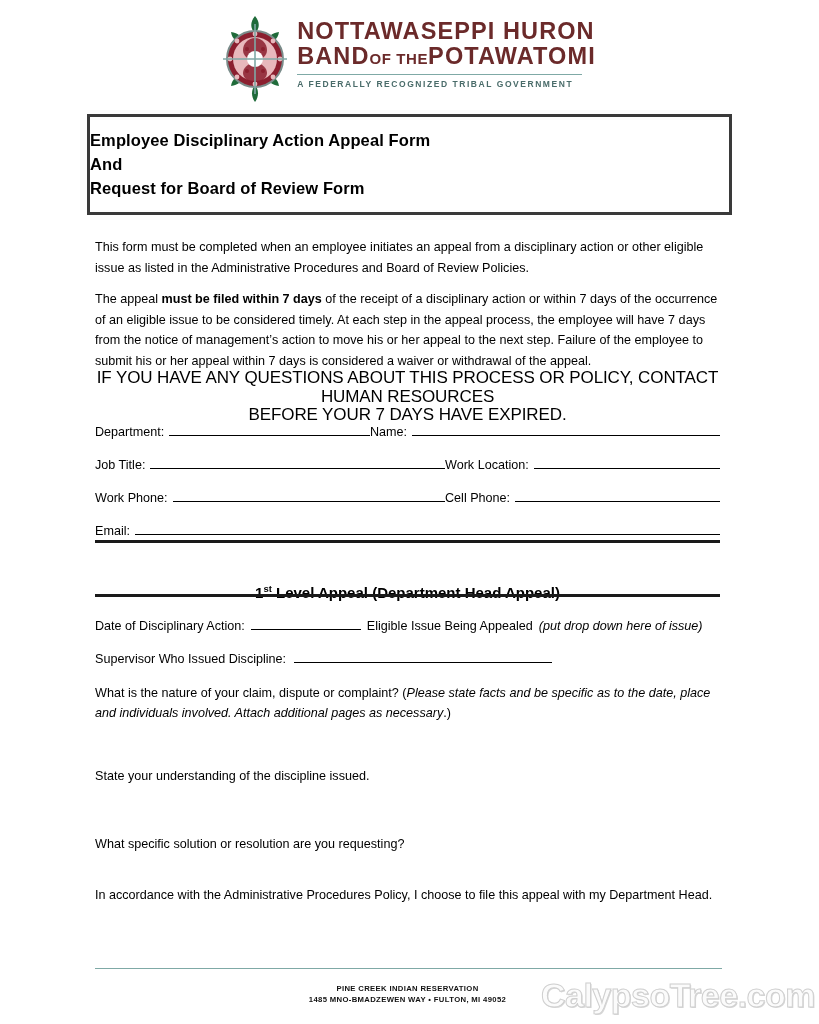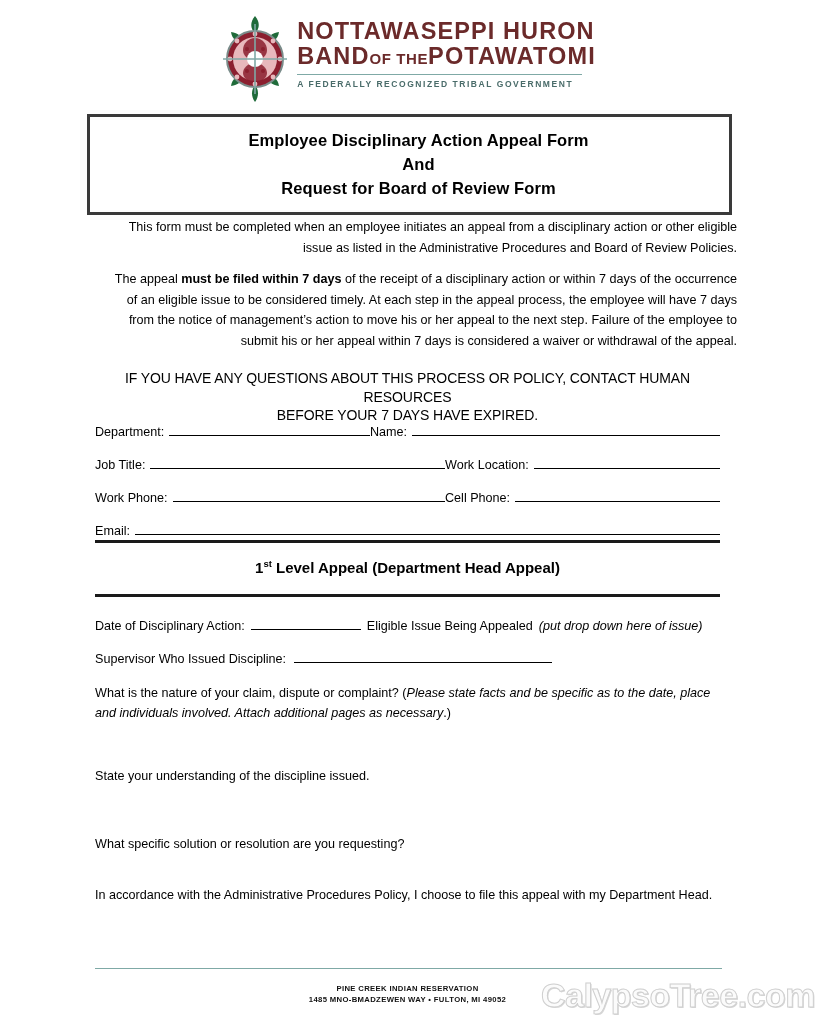--- a/index.html
+++ b/index.html
@@ -70,47 +70,47 @@
   }
 
   
   .title-box {
     position: absolute;
     left: 87px;
     top: 114px;
     width: 645px;
     box-sizing: border-box;
     border: 3px solid #3a3a3a;
-    padding: 11px 10px 12px 28px;
-    text-align: center;
+    padding: 11px 10px 12px 0;
   }
   .title-box div {
     font-size: 16.5px;
     font-weight: bold;
     line-height: 24px;
     letter-spacing: 0.1px;
   }
 
   
   .body-text {
     position: absolute;
-    left: 112px;
+    left: 95px;
     width: 625px;
     font-size: 12.6px;
     line-height: 20.5px;
-    text-align: right;
+    text-align: left;
+    margin-top: 20px;
   }
   .p1 { top: 217px; }
   .p2 { top: 269px; }
   .notice {
     position: absolute;
     left: 95px;
     width: 625px;
     top: 369px;
-    font-size: 14px;
+    font-size: 17px;
     line-height: 18.5px;
     text-align: center;
     letter-spacing: -0.1px;
   }
 
   
   .fields {
     position: absolute;
     left: 95px;
     top: 422px;
@@ -151,21 +151,21 @@
     height: 3px;
     background: #1a1a1a;
   }
   .rule-a { top: 540px; }
   .rule-b { top: 594px; }
 
   
   .level-heading {
     position: absolute;
     left: 95px;
-    top: 558px;
+    top: 583px;
     width: 625px;
     text-align: center;
     font-size: 15px;
     font-weight: bold;
   }
   .level-heading sup {
     font-size: 9.5px;
     vertical-align: super;
   }
 

